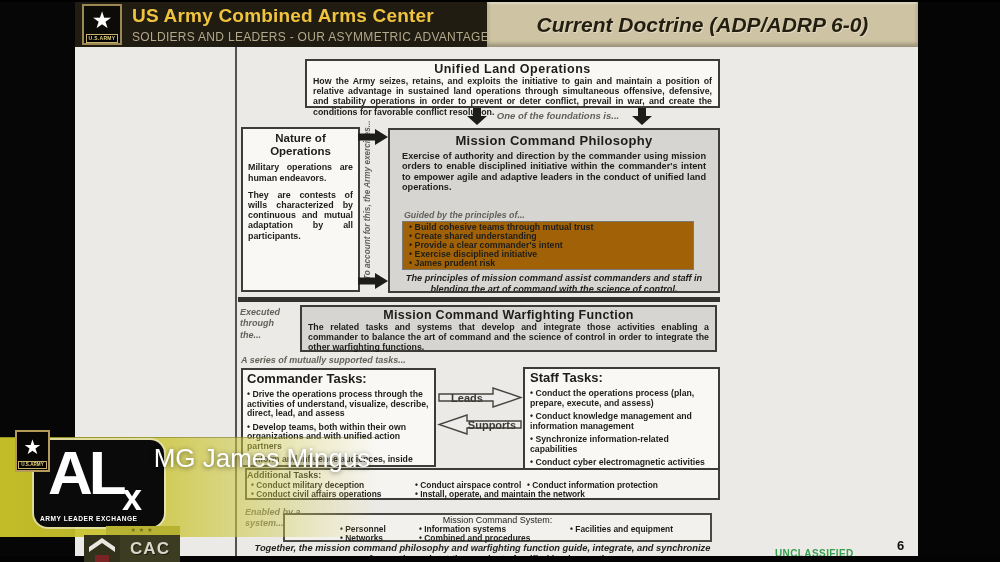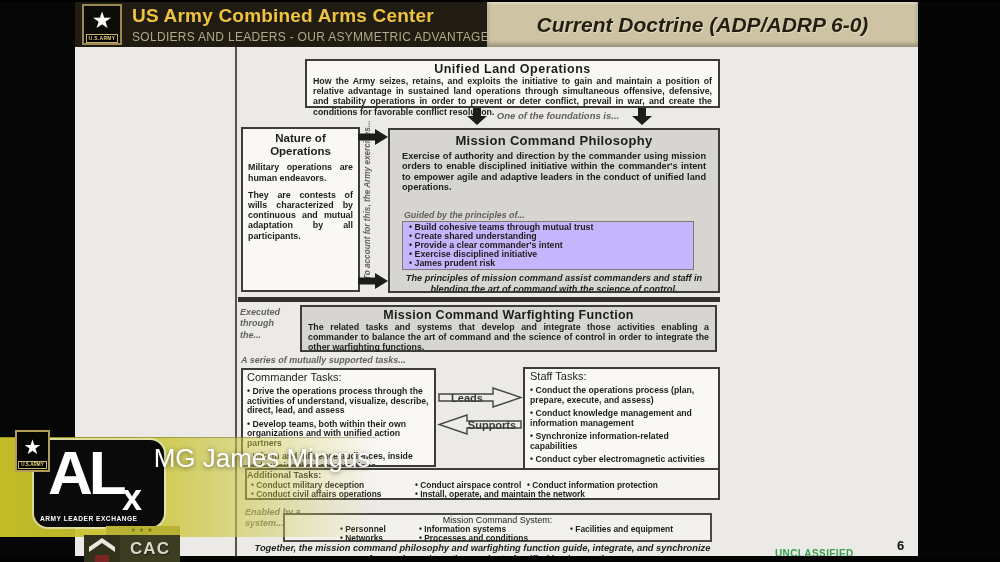--- a/index.html
+++ b/index.html
@@ -42,36 +42,36 @@
   
   .acc-vtext{position:absolute;left:288px;top:132px;width:16px;height:146px;writing-mode:vertical-rl;transform:rotate(180deg);font-size:8.2px;font-style:italic;font-weight:bold;color:#62615a;white-space:nowrap}
   .rarr-top{position:absolute;left:283px;top:127px}
   .rarr-bot{position:absolute;left:283px;top:271px}
 
   
   .phil{left:313px;top:126px;width:332px;height:165px;overflow:hidden}
   .phil-t{font-size:13px;font-weight:bold;text-align:center;margin-top:3px;letter-spacing:.3px}
   .phil-b{font-size:9.2px;font-weight:bold;line-height:1.13;margin:3px 12px 0;text-align:justify}
   .phil-g{font-size:8.8px;margin:17px 0 1px 14px}
-  .plist{margin-left:12px;width:292px;background:#c4b5fd;border:1px solid #7a7974;padding:1px 0 1px 6px}
+  .plist{margin-left:12px;width:292px;background:#a16207;border:1px solid #7a7974;padding:1px 0 1px 6px}
   .plist div{font-size:8.8px;font-weight:bold;line-height:1.04}
   .phil-f{text-align:center;font-size:9.2px;font-style:italic;font-weight:bold;line-height:1.12;margin-top:3px}
 
   .sep{position:absolute;left:163px;top:295px;width:482px;height:5px;background:#33322e}
 
   
   .exec-label{position:absolute;left:165px;top:305px;width:52px;font-size:9px;line-height:1.25}
   .wff{left:225px;top:303px;width:417px;height:47px;padding:1px 6px}
   .wff-t{font-size:12.5px;font-weight:bold;text-align:center;letter-spacing:.3px}
   .wff-b{font-size:8.8px;font-weight:bold;line-height:1.15;text-align:justify}
   .series-label{position:absolute;left:166px;top:353px;font-size:9px}
 
   
   .cmdr{left:166px;top:366px;width:195px;height:99px;padding:1px 4px;overflow:hidden}
-  .task-t{font-size:11px;font-weight:normal}
+  .task-t{font-size:13px;font-weight:bold}
   .task-li{font-size:8.7px;font-weight:bold;line-height:1.1;margin-top:4px}
   .stasks{left:448px;top:365px;width:197px;height:103px;padding:1px 5px;overflow:hidden}
   .leads{position:absolute;left:362px;top:383px}
   .supports{position:absolute;left:362px;top:410px}
   .blockarrow-label{font-family:"Liberation Sans",sans-serif;font-weight:bold}
 
   
   .addl{left:170px;top:466px;width:475px;height:32px;background:#f5f4f1;border:2px solid #3d3c38}
   .addl-t{position:absolute;left:0;right:0;top:0;font-size:9px;font-weight:bold}
   .addl span{position:absolute;font-size:8.4px;font-weight:bold;white-space:nowrap}
@@ -224,21 +224,21 @@
       <span class="a21 bullet">Conduct civil affairs operations</span>
       <span class="a22 bullet">Install, operate, and maintain the network</span>
     </div>
 
     <div class="enb-label it">Enabled by a system...</div>
     <div class="box mcs">
       <div class="mcs-t">Mission Command System:</div>
       <span class="m11 bullet">Personnel</span>
       <span class="m21 bullet">Networks</span>
       <span class="m12 bullet">Information systems</span>
-      <span class="m22 bullet">Processes and conditions</span>
+      <span class="m22 bullet">Combined and procedures</span>
       <span class="m13 bullet">Facilities and equipment</span>
     </div>
 
     <div class="slide-footer">Together, the mission command philosophy and warfighting function guide, integrate, and synchronize Army forces throughout the conduct of unified land operations.</div>
     <div class="classif">UNCLASSIFIED</div>
     <div class="pagenum">6</div>
   </div>
 
   <div class="band"></div>
   <div class="alx">

